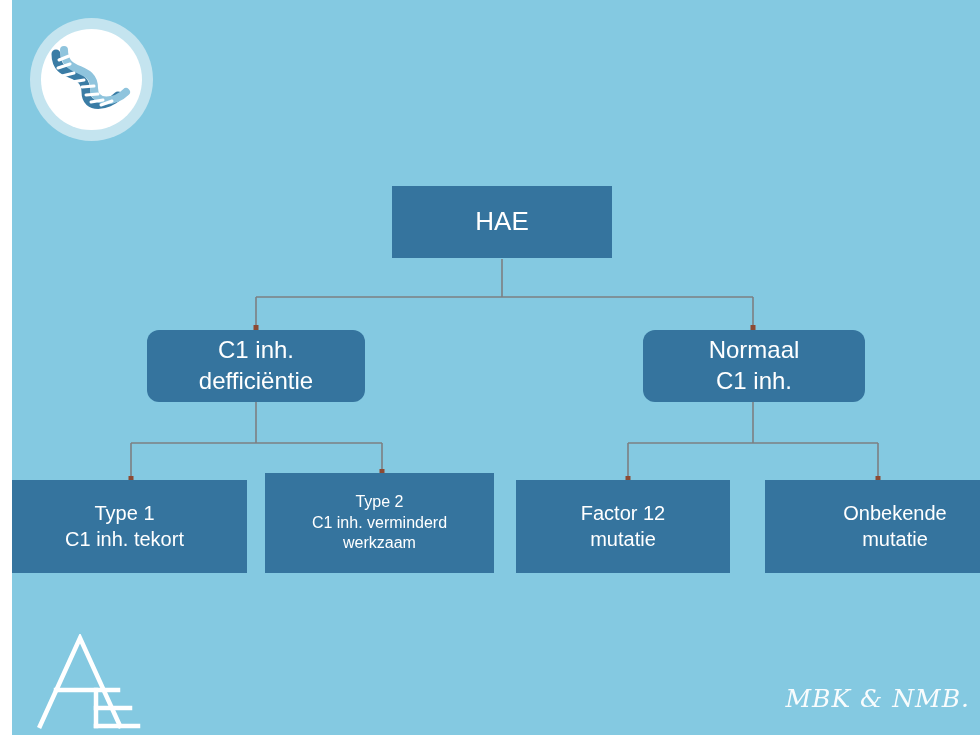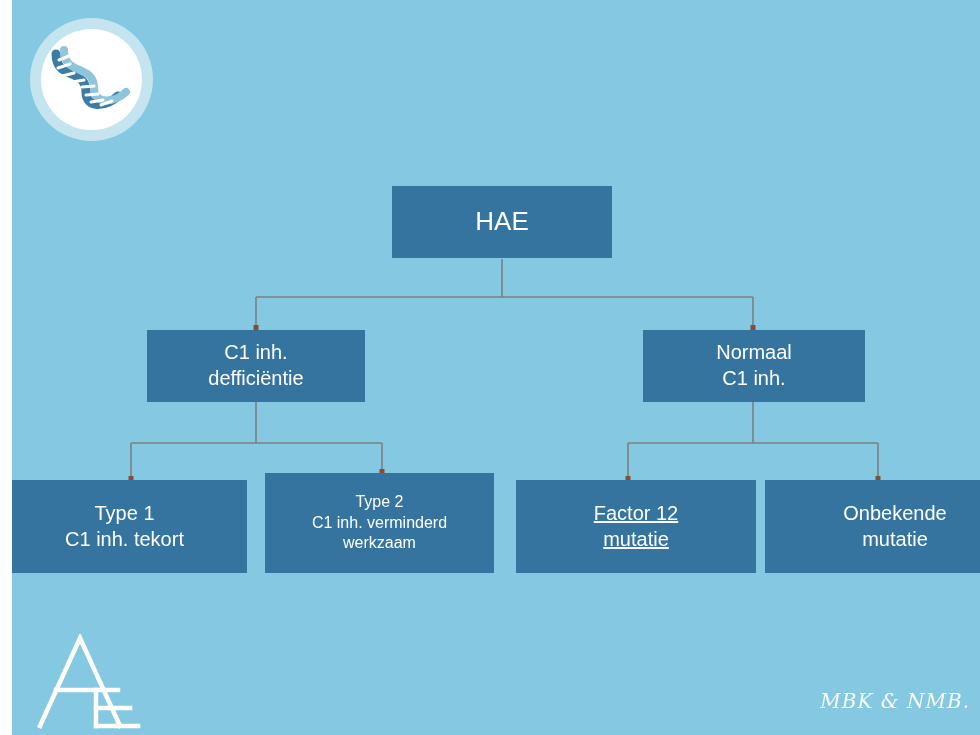--- a/index.html
+++ b/index.html
@@ -61,21 +61,21 @@
   }
 
   
   #signature {
     position: absolute;
     right: 22px;
     bottom: 22px;
     color: #ffffff;
     font-family: "DejaVu Serif", serif;
     font-style: italic;
-    font-size: 20px;
+    font-size: 25px;
     letter-spacing: 1px;
     white-space: nowrap;
     opacity: 0.95;
   }
 
   
   #connectors {
     position: absolute;
     left: 0;
     top: 0;
@@ -94,21 +94,21 @@
     justify-content: center;
     text-align: center;
     box-sizing: border-box;
     line-height: 1.28;
     white-space: pre-line;
     padding: 4px 6px;
     font-family: "Liberation Sans", sans-serif;
     font-weight: 400;
   }
   .node.root      { font-size: 26px; }
-  .node.level2    { font-size: 20px; }
+  .node.level2    { font-size: 24px; border-radius: 12px; }
   .node.leaf      { font-size: 20px; }
   .node.leaf-tall { font-size: 16px; }
 </style>
 </head>
 <body>
 
 <div id="slide">
 
   <div id="dna-badge">
     <div id="dna-ring"></div>
@@ -167,21 +167,21 @@
   <div class="node level2" style="left:631px; top:330px; width:222px; height:72px;">Normaal
 C1 inh.</div>
 
   <div class="node leaf" style="left:-10px; top:480px; width:245px; height:93px;">Type 1
 C1 inh. tekort</div>
 
   <div class="node leaf-tall" style="left:253px; top:473px; width:229px; height:100px;">Type 2
 C1 inh. verminderd
 werkzaam</div>
 
-  <div class="node leaf" style="left:504px; top:480px; width:240px; height:93px;text-decoration:underline;">Factor 12
+  <div class="node leaf" style="left:504px; top:480px; width:214px; height:93px;">Factor 12
 mutatie</div>
 
   <div class="node leaf" style="left:753px; top:480px; width:260px; height:93px;">Onbekende
 mutatie</div>
 
   <svg id="ae-logo" viewBox="0 0 112 96">
     <g stroke="#ffffff" stroke-width="4.5" fill="none" stroke-linecap="square">
       <path d="M6 92 L46 4 L86 92"></path>
       <line x1="22" y1="56" x2="84" y2="56"></line>
       <line x1="62" y1="92" x2="62" y2="56"></line>

